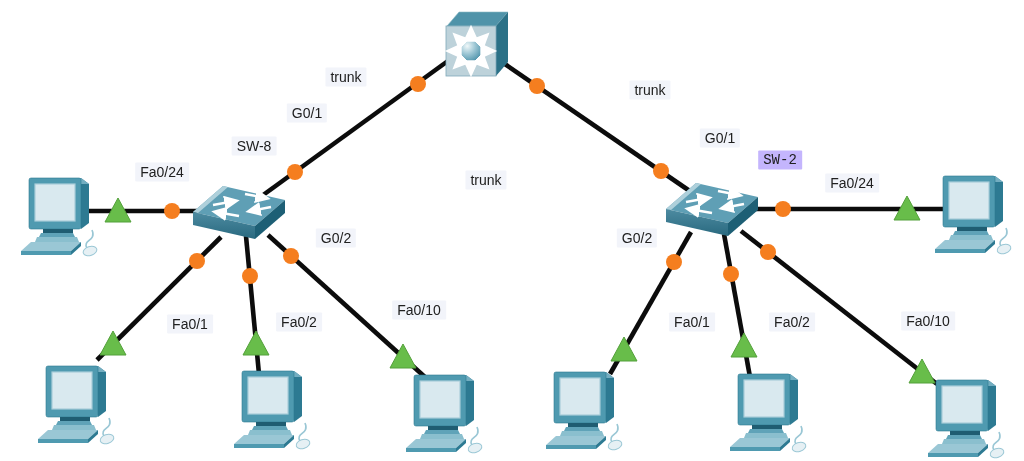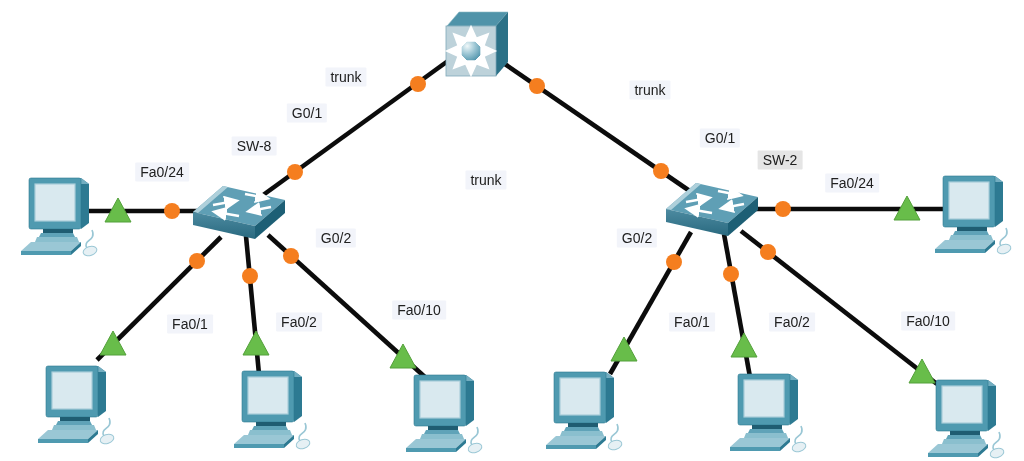--- a/index.html
+++ b/index.html
@@ -228,21 +228,21 @@
       </g>
     </svg>
   <div class="labels" id="labels">
       <div class="lbl" style="left: 162px; top: 172px; background: rgb(242, 244, 250); color: rgb(32, 32, 32);">Fa0/24</div>
       <div class="lbl" style="left: 254px; top: 146px; background: rgb(242, 244, 250); color: rgb(32, 32, 32);">SW-8</div>
       <div class="lbl" style="left: 307px; top: 113px; background: rgb(242, 244, 250); color: rgb(32, 32, 32);">G0/1</div>
       <div class="lbl" style="left: 346px; top: 77px; background: rgb(242, 244, 250); color: rgb(32, 32, 32);">trunk</div>
       <div class="lbl" style="left: 486px; top: 180px; background: rgb(242, 244, 250); color: rgb(32, 32, 32);">trunk</div>
       <div class="lbl" style="left: 650px; top: 90px; background: rgb(242, 244, 250); color: rgb(32, 32, 32);">trunk</div>
       <div class="lbl" style="left: 720px; top: 138px; background: rgb(242, 244, 250); color: rgb(32, 32, 32);">G0/1</div>
-      <div class="lbl" style="left: 780px; top: 160px; background: #e5e5e5; color: rgb(32, 32, 32);">SW-2</div>
+      <div class="lbl" style="left: 780px; top: 160px; background: #c4b5fd; color: rgb(32, 32, 32); font-family: Liberation Mono, monospace;">SW-2</div>
       <div class="lbl" style="left: 852px; top: 183px; background: rgb(242, 244, 250); color: rgb(32, 32, 32);">Fa0/24</div>
       <div class="lbl" style="left: 336px; top: 238px; background: rgb(242, 244, 250); color: rgb(32, 32, 32);">G0/2</div>
       <div class="lbl" style="left: 190px; top: 324px; background: rgb(242, 244, 250); color: rgb(32, 32, 32);">Fa0/1</div>
       <div class="lbl" style="left: 299px; top: 322px; background: rgb(242, 244, 250); color: rgb(32, 32, 32);">Fa0/2</div>
       <div class="lbl" style="left: 419px; top: 310px; background: rgb(242, 244, 250); color: rgb(32, 32, 32);">Fa0/10</div>
       <div class="lbl" style="left: 637px; top: 238px; background: rgb(242, 244, 250); color: rgb(32, 32, 32);">G0/2</div>
       <div class="lbl" style="left: 692px; top: 322px; background: rgb(242, 244, 250); color: rgb(32, 32, 32);">Fa0/1</div>
       <div class="lbl" style="left: 792px; top: 322px; background: rgb(242, 244, 250); color: rgb(32, 32, 32);">Fa0/2</div>
       <div class="lbl" style="left: 928px; top: 321px; background: rgb(242, 244, 250); color: rgb(32, 32, 32);">Fa0/10</div>
     </div>

